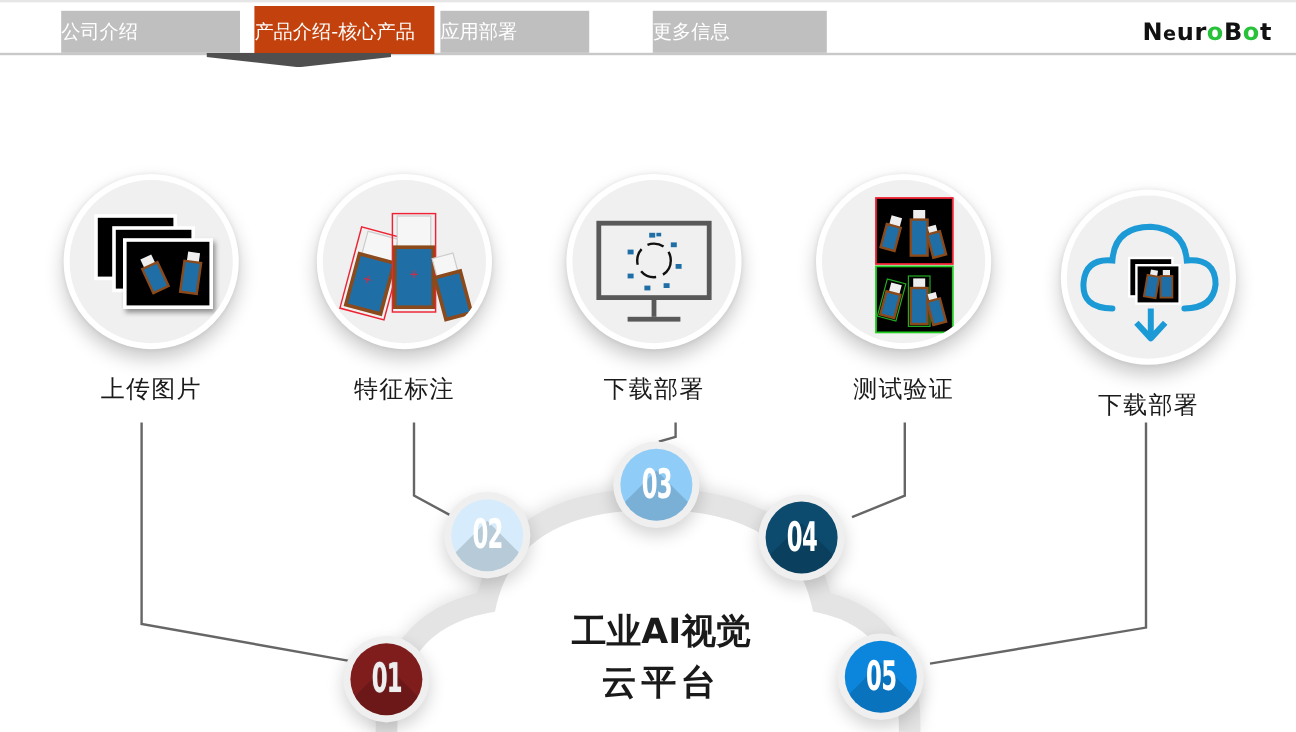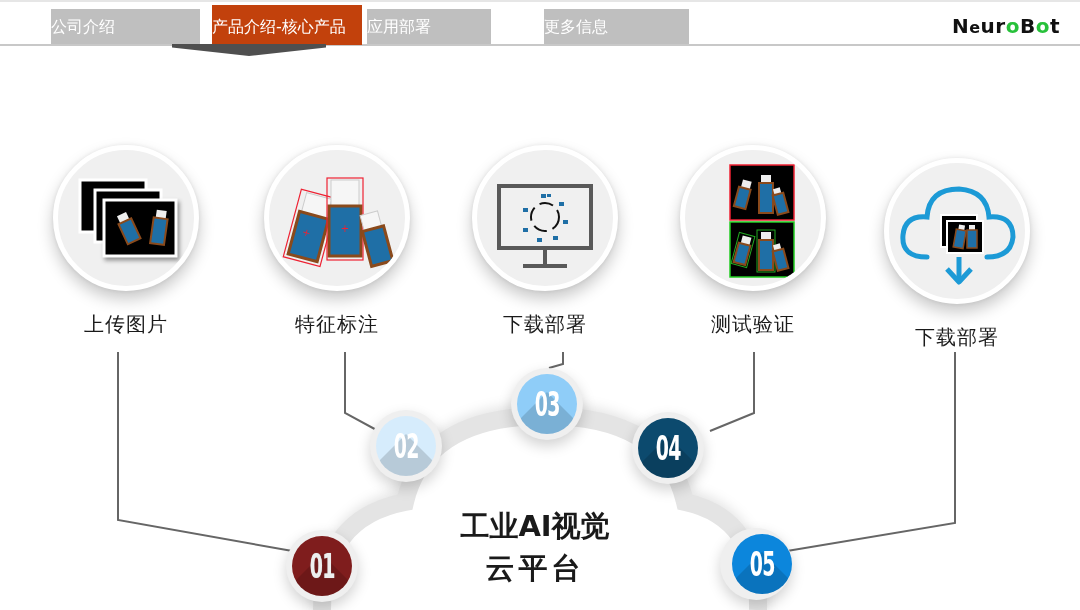--- a/index.html
+++ b/index.html
@@ -69,21 +69,21 @@
     }
     .badge-num {
       position: relative; z-index: 1;
       font-family: "DejaVu Sans Condensed", "DejaVu Sans", sans-serif;
       font-weight: bold; font-size: 34px; color: #ffffff;
       transform: scaleX(0.62); letter-spacing: -1px;
     }
 
     
     .center-title {
-      position: absolute; left: 420px; top: 505px; width: 230px; text-align: center;
+      position: absolute; left: 436px; top: 505px; width: 230px; text-align: center;
       font-family: "DejaVu Sans", sans-serif; font-weight: bold; font-size: 29px; line-height: 42px; color: #1a1a1a;
     }
   </style>
 </head>
 <body>
 
 <div class="topline"></div>
 <div class="navbar">
   <div class="tab" style="left:15px;width:149px;">公司介绍</div>
   <div class="tab active" style="left:176px;width:150px;font-size:16px;">产品介绍-核心产品</div>
@@ -241,21 +241,21 @@
 <div class="badge" style="left:511px;top:368px;">
   <div class="badge-inner" style="background:#8fcdf8;">
     <span class="badge-num">03</span>
   </div>
 </div>
 <div class="badge" style="left:632px;top:412px;">
   <div class="badge-inner" style="background:#0c4a6e;">
     <span class="badge-num">04</span>
   </div>
 </div>
-<div class="badge" style="left:720px;top:528px;justify-content:flex-end;">
+<div class="badge" style="left:698px;top:528px;">
   <div class="badge-inner" style="background:#0c86dc;">
     <span class="badge-num">05</span>
   </div>
 </div>
 
 <div class="center-title">
   <div>工业AI视觉</div>
   <div style="letter-spacing:4px;">云平台</div>
 </div>
 

